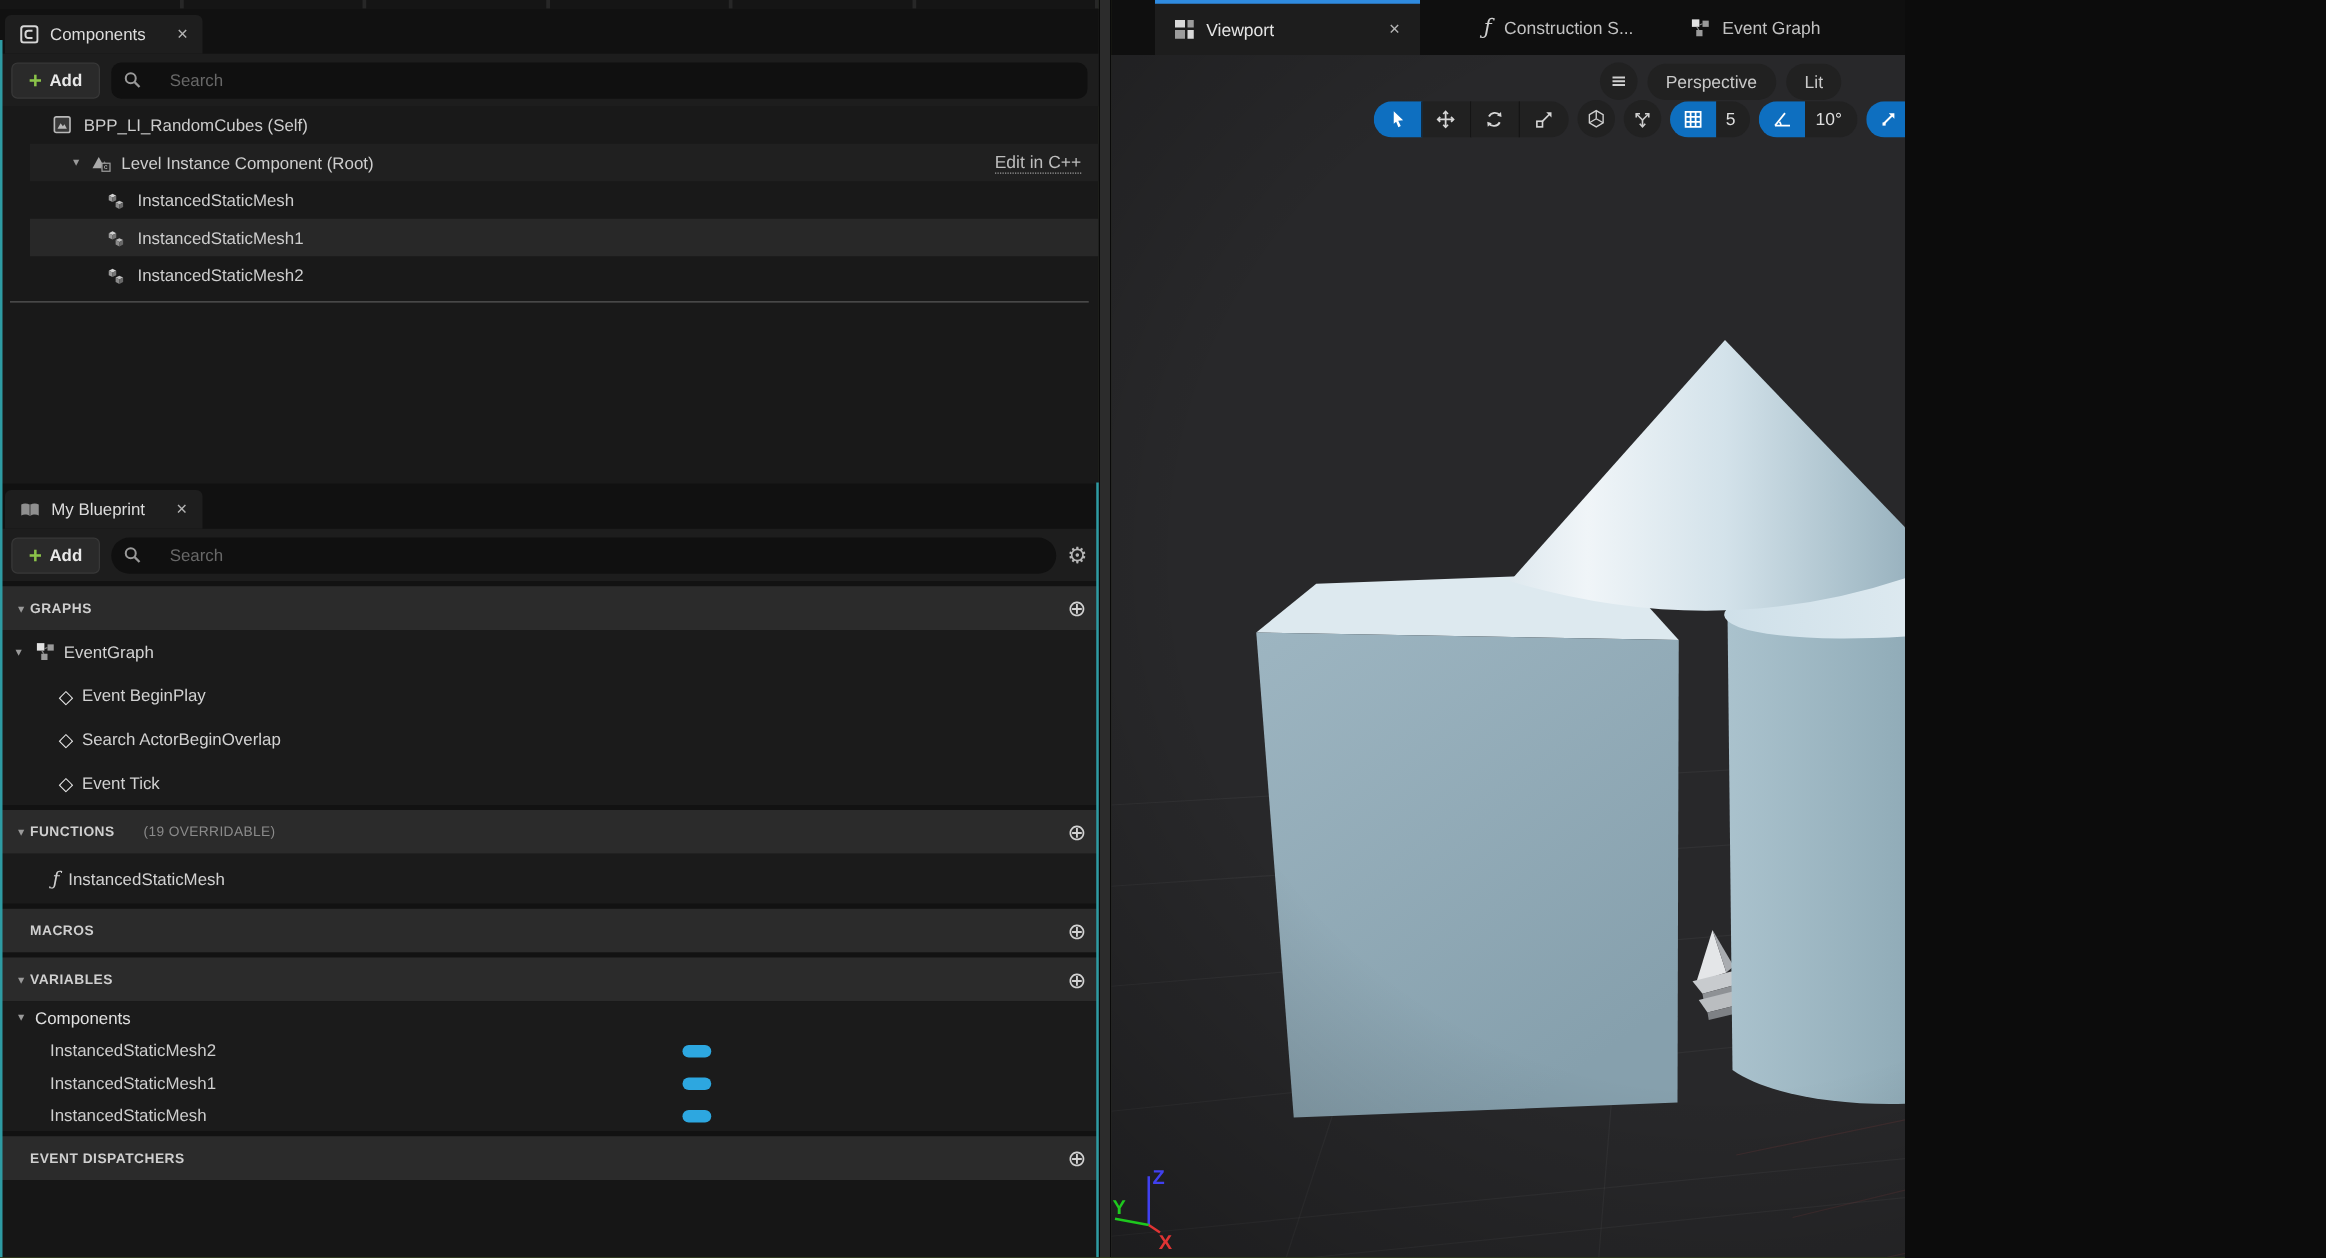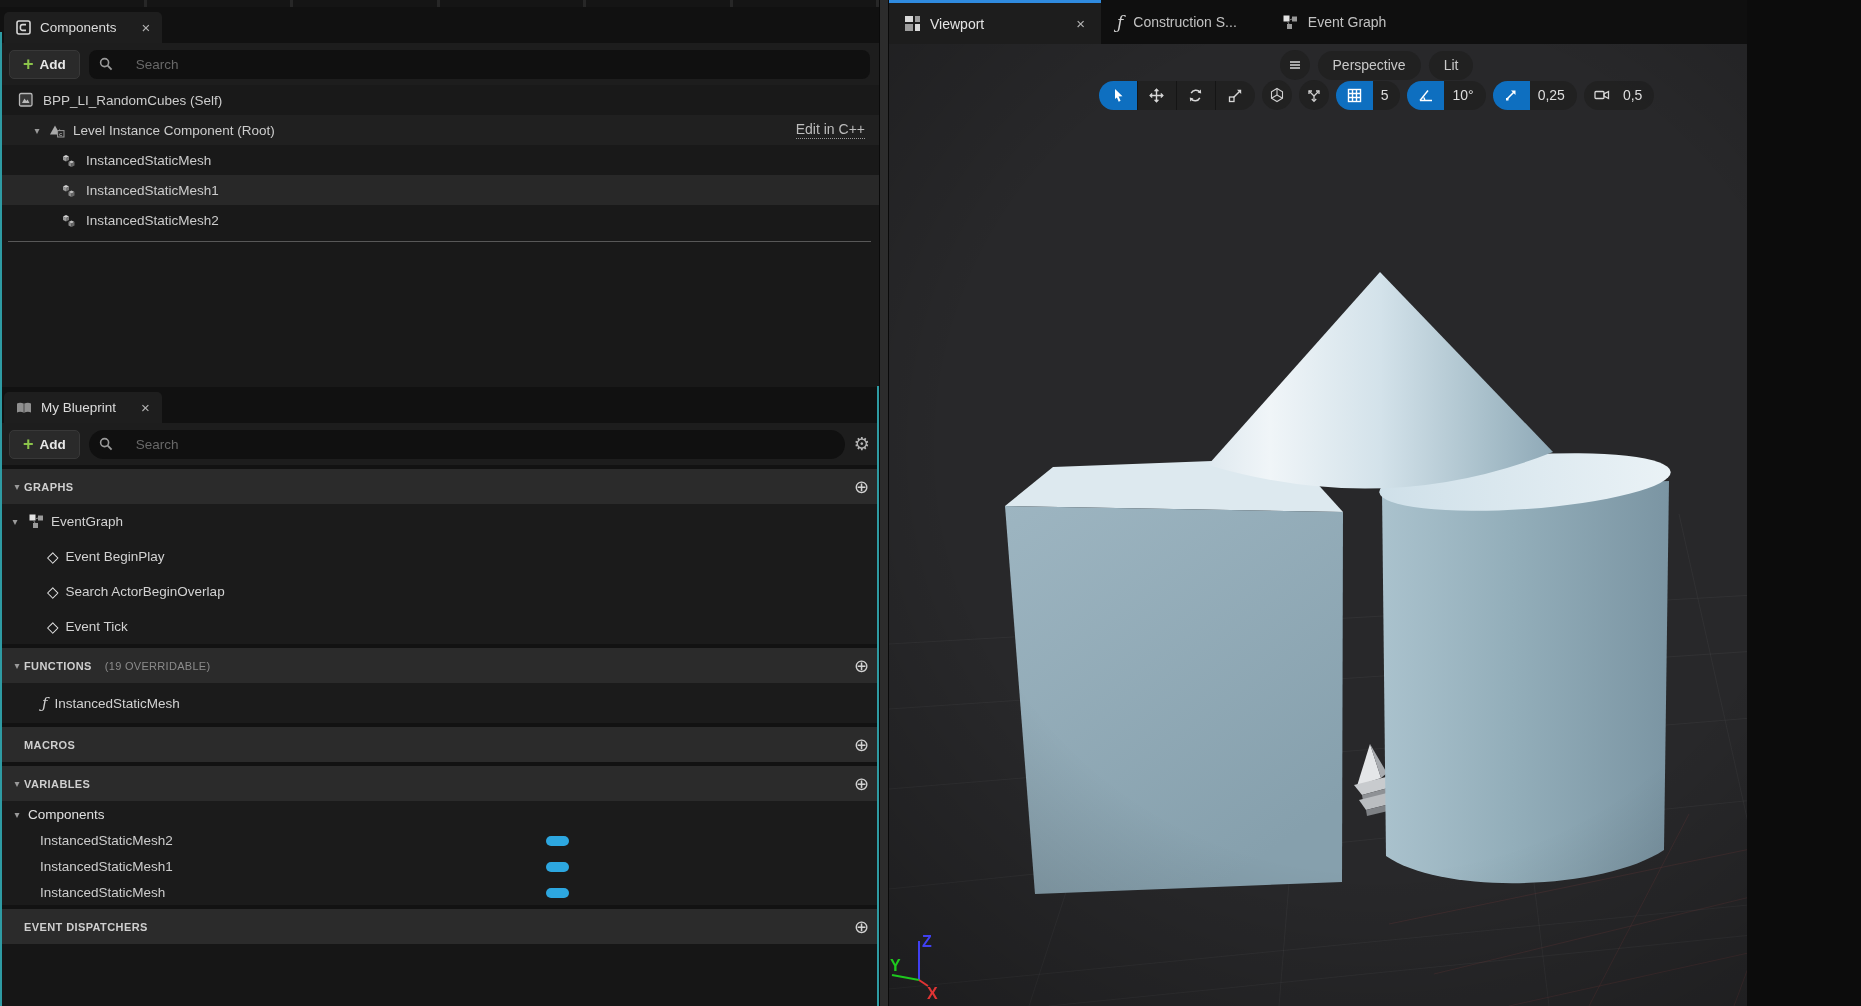--- a/index.html
+++ b/index.html
@@ -1,18 +1,18 @@
 <!DOCTYPE html>
 <html><head>
 <meta charset="utf-8">
 <style>
   * { margin:0; padding:0; box-sizing:border-box; }
   html,body { background:#0c0c0c; }
   body { font-family:"Liberation Sans", sans-serif; }
-  .app { position:relative; width:1747px; height:1006px; background:#bef264; overflow:hidden; color:#c8c8c8; }
+  .app { position:relative; width:1524px; height:1006px; background:#bef264; overflow:hidden; color:#c8c8c8; }
 
   
   .left-col { position:absolute; left:0; top:0; width:879px; height:1006px; display:flex; flex-direction:column; background:#191919; }
   .top-strip { height:7px; background:#272727; display:flex; gap:3px; padding-right:3px; }
   .top-strip i { display:block; height:100%; background:#151515; flex:1; }
   .teal-edge { position:absolute; left:0; top:32px; width:2px; height:974px; background:#2e9ba3; z-index:5; }
   .teal-edge-r { position:absolute; left:877px; top:386px; width:2px; height:620px; background:#2e9ba3; z-index:5; }
 
   .tabbar { height:36px; background:#111111; display:flex; align-items:flex-end; padding-left:4px; }
   .tab { height:31px; background:#1e1e1e; display:flex; align-items:center; padding:0 12px; gap:9px; border-radius:5px 5px 0 0; font-size:13.5px; color:#dcdcdc; }
@@ -21,47 +21,47 @@
   .ptoolbar { height:42px; background:#1d1d1d; display:flex; align-items:center; padding:0 9px; gap:9px; }
   .addbtn { display:flex; align-items:center; gap:6px; background:#2a2a2a; border:1px solid #383838; border-radius:5px; height:29px; padding:0 13px; font-size:13.5px; color:#e8e8e8; font-weight:bold; }
   .addbtn .plus { color:#8bc34a; font-weight:bold; font-size:18px; line-height:1; }
   .searchbox { flex:1; height:29px; background:#101010; border-radius:8px; display:flex; align-items:center; padding:0 10px; gap:23px; }
   .searchbox.round { border-radius:15px; }
   .searchbox input { flex:1; background:transparent; border:0; outline:0; color:#d0d0d0; font-size:13.5px; font-family:inherit; }
   ::placeholder { color:#686868; }
 
   .comp-panel { height:380px; background:#191919; display:flex; flex-direction:column; }
   .tree { display:flex; flex-direction:column; }
-  .trow { height:30px; display:flex; align-items:center; font-size:13.5px; color:#cdcdcd; }
+  .trow { height:30px; display:flex; align-items:center; font-size:13.5px; color:#cdcdcd;margin-left:24px; }
   .trow.hl { background:#282828; }
   .trow.lvl { background:#202020; }
   .tri { color:#9a9a9a; font-size:10px; width:14px; text-align:center; }
   .tdivider { border-bottom:1px solid #585858; margin:6px 8px 0 8px; }
   .editcpp { margin-left:auto; margin-right:14px; color:#bdbdbd; font-size:14px; border-bottom:1px dotted #9a9a9a; padding-bottom:1px; }
 
   .mbp-panel { flex:1; background:#161616; display:flex; flex-direction:column; }
   .sec-gap { height:4px; background:#121212; }
   .sec-head { height:35px; background:#2b2b2b; display:flex; align-items:center; padding:0 10px; }
   .sec-head .lbl { font-size:11px; font-weight:bold; color:#cfcfcf; letter-spacing:.4px; }
-  .sec-head .sub { font-size:11px; color:#8b8b8b; margin-left:13px; letter-spacing:.3px; }
+  .sec-head .sub { font-size:11px; color:#8b8b8b; margin-left:23px; letter-spacing:.3px; }
   .cplus { margin-left:auto; color:#d2d2d2; font-size:18px; line-height:1; }
   .sec-body { background:#1b1b1b; }
   .grow { height:35px; display:flex; align-items:center; font-size:13.5px; color:#d2d2d2; gap:7px; }
   .grow .dia { color:#ececec; font-size:15px; }
   .grow .fn { color:#cfcfcf; font-size:15px; font-style:italic; font-family:"DejaVu Serif", serif; }
   .vrow { height:26px; display:flex; align-items:center; font-size:13.5px; color:#cdcdcd; position:relative; }
   .pill-var { position:absolute; left:546px; top:9px; width:23px; height:10px; border-radius:5px; background:#2da7e0; }
 
   
   .splitter { position:absolute; left:879px; top:0; width:10px; height:1006px; background:#2c2c2c; border-left:1px solid #0a0a0a; border-right:1px solid #0a0a0a; }
 
   
   .right-col { position:absolute; left:889px; top:0; width:972px; height:1006px; background:#0f0f0f; }
   .vtabbar { height:44px; background:#0f0f0f; display:flex; align-items:stretch; }
-  .vtab { display:flex; align-items:center; gap:10px; padding:0 16px; font-size:14px; color:#c2c2c2; }
+  .vtab { display:flex; align-items:center; gap:10px; padding:0 16px; font-size:14px; color:#c2c2c2;margin-left:35px; }
   .vtab.active { width:212px; background:#1d1d1d; border-top:3px solid #2f8be0; color:#e4e4e4; }
   .vtab.active .x { margin-left:auto; color:#b4b4b4; font-size:15px; }
   .vtab .fni { font-style:italic; font-family:"DejaVu Serif", serif; font-size:17px; color:#cfcfcf; }
   .vp-grid-ic { width:15px; height:15px; display:grid; grid-template-columns:8px 5px; grid-template-rows:6px 7px; gap:2px; }
   .vp-grid-ic b { background:#d9d9d9; } .vp-grid-ic b.dim { background:#9c9c9c; }
 
   .viewport { position:relative; width:972px; height:962px; background:#232325; overflow:hidden; }
   .scene { position:absolute; left:0; top:0; }
   .vp-toolbar { position:absolute; top:6px; left:10px; right:7px; display:flex; justify-content:space-between; align-items:center;flex-direction:column; }
   .vgl { display:flex; gap:8px; align-items:center; }

